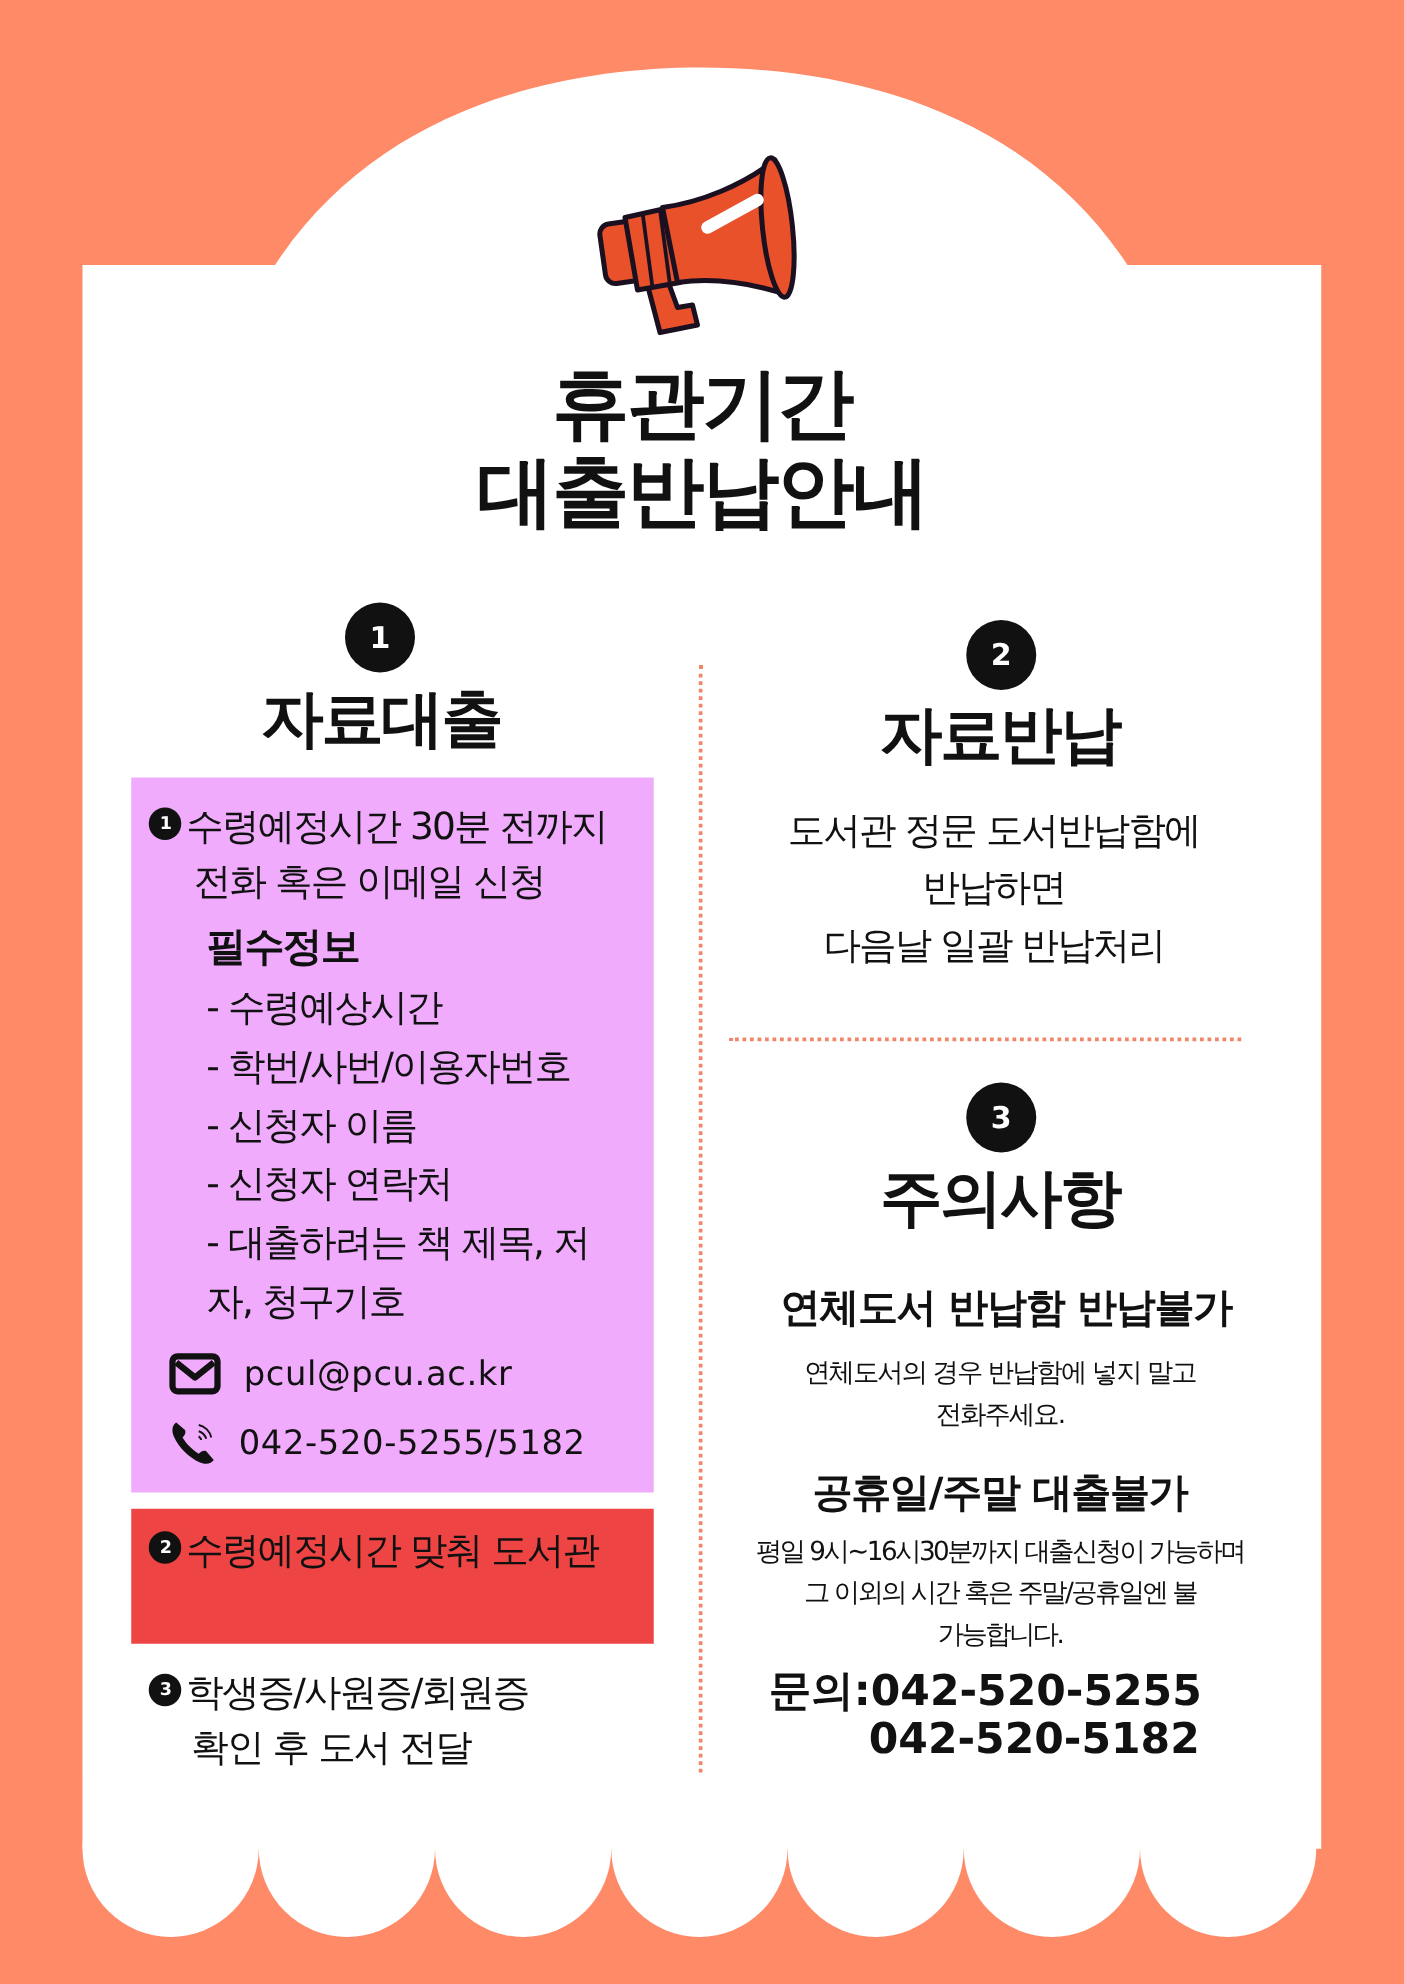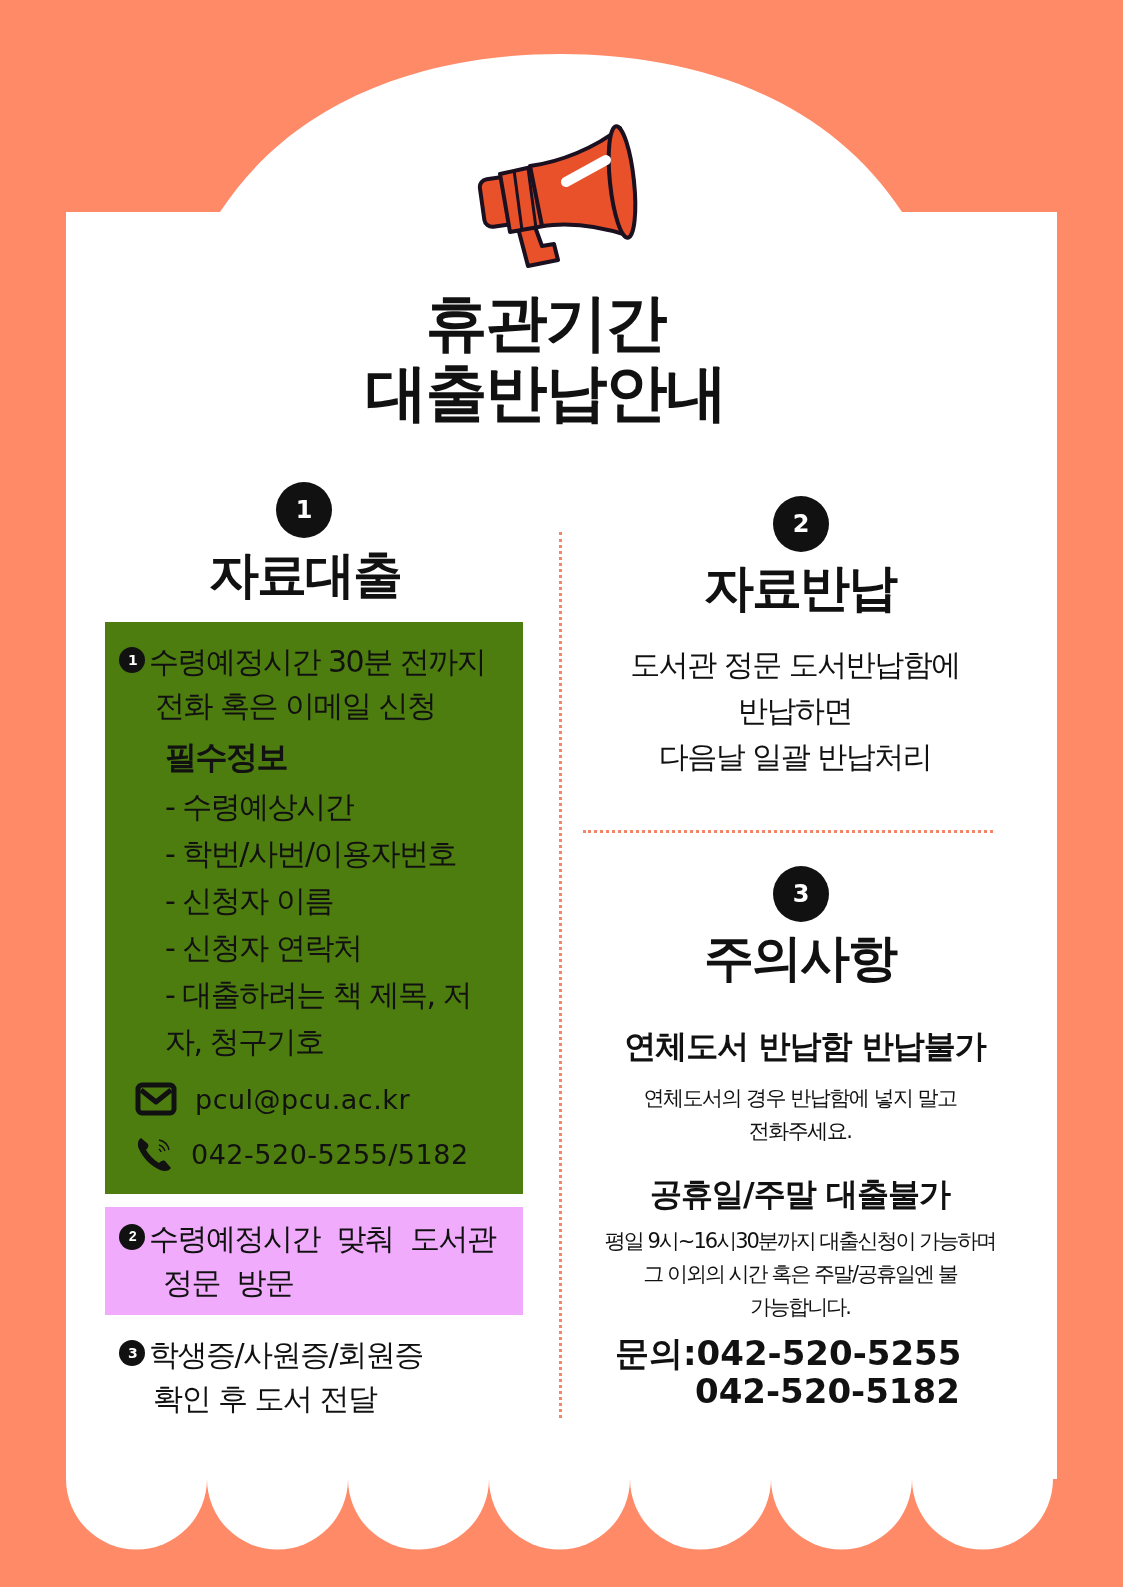--- a/index.html
+++ b/index.html
@@ -8,35 +8,35 @@
     background: #FF8A68;
     font-family: "DejaVu Sans", "Liberation Sans", sans-serif;
     color: #111;
   }
   .bg-svg { position: absolute; left: 0; top: 0; width: 1123px; height: 1587px; }
   .abs { position: absolute; }
   .center { text-align: center; }
 
   .megaphone { position: absolute; left: 470px; top: 118px; width: 180px; height: 150px; }
 
-  .title { left: 284px; width: 523px; top: 288px; font-size: 62px; font-weight: bold; line-height: 70px; letter-spacing: -2px; }
+  .title { left: 300px; width: 523px; top: 288px; font-size: 62px; font-weight: bold; line-height: 70px; letter-spacing: -2px; }
 
   .num-circle {
     position: absolute; width: 56px; height: 56px; border-radius: 50%;
     background: #111; color: #fff; font-weight: bold; font-size: 24px;
     display: flex; align-items: center; justify-content: center;
   }
   .sec-title { font-size: 50px; font-weight: bold; letter-spacing: -2px; line-height: 60px; }
 
   .vdiv { left: 559px; top: 532px; width: 0; height: 886px; border-left: 3px dotted #F2866A; }
   .hdiv { left: 583px; top: 830px; width: 410px; height: 0; border-top: 3px dotted #F2866A; }
 
   .box { position: absolute; left: 105px; width: 418px; }
-  .box1 { top: 622px; height: 572px; background: #4d7c0f; }
-  .box2 { top: 1207px; height: 108px; background: #f0abfc; font-family: Liberation Mono, monospace; }
+  .box1 { top: 622px; height: 572px; background: #f0abfc; }
+  .box2 { top: 1207px; height: 108px; background: #ef4444; }
   .box3 { top: 1329px; height: 100px; background: #ffffff; }
 
   .bullet {
     display: inline-flex; width: 26px; height: 26px; border-radius: 50%;
     background: #111; color: #fff; font-weight: bold; font-size: 14px;
     align-items: center; justify-content: center; vertical-align: middle;
     position: relative; top: -4px; margin-right: 4px;
   }
   .step-text { font-size: 30px; line-height: 44px; letter-spacing: -1.5px; }
   .req-head { font-size: 32px; font-weight: bold; letter-spacing: -1.5px; text-align: right; }
@@ -115,21 +115,20 @@
       <path d="M24 11 C27 12 29 14 30 17" fill="none" stroke="#111" stroke-width="1.5"></path>
       <path d="M24 15 C25 16 26 17 26 18" fill="none" stroke="#111" stroke-width="1.5"></path>
     </svg>
     <span style="margin-left:16px;">042-520-5255/5182</span>
   </div>
 </div>
 
 <div class="box box2">
   <div class="abs step-text" style="left:14px; top:12px; width:400px;">
     <div><span class="bullet">2</span><span>수령예정시간 맞춰 도서관</span></div>
-    <div style="padding-left:44px;">정문 방문</div>
   </div>
 </div>
 
 <div class="box box3">
   <div class="abs step-text" style="left:14px; top:4px; width:400px;">
     <div><span class="bullet">3</span><span>학생증/사원증/회원증</span></div>
     <div style="padding-left:34px;">확인 후 도서 전달</div>
   </div>
 </div>
 

